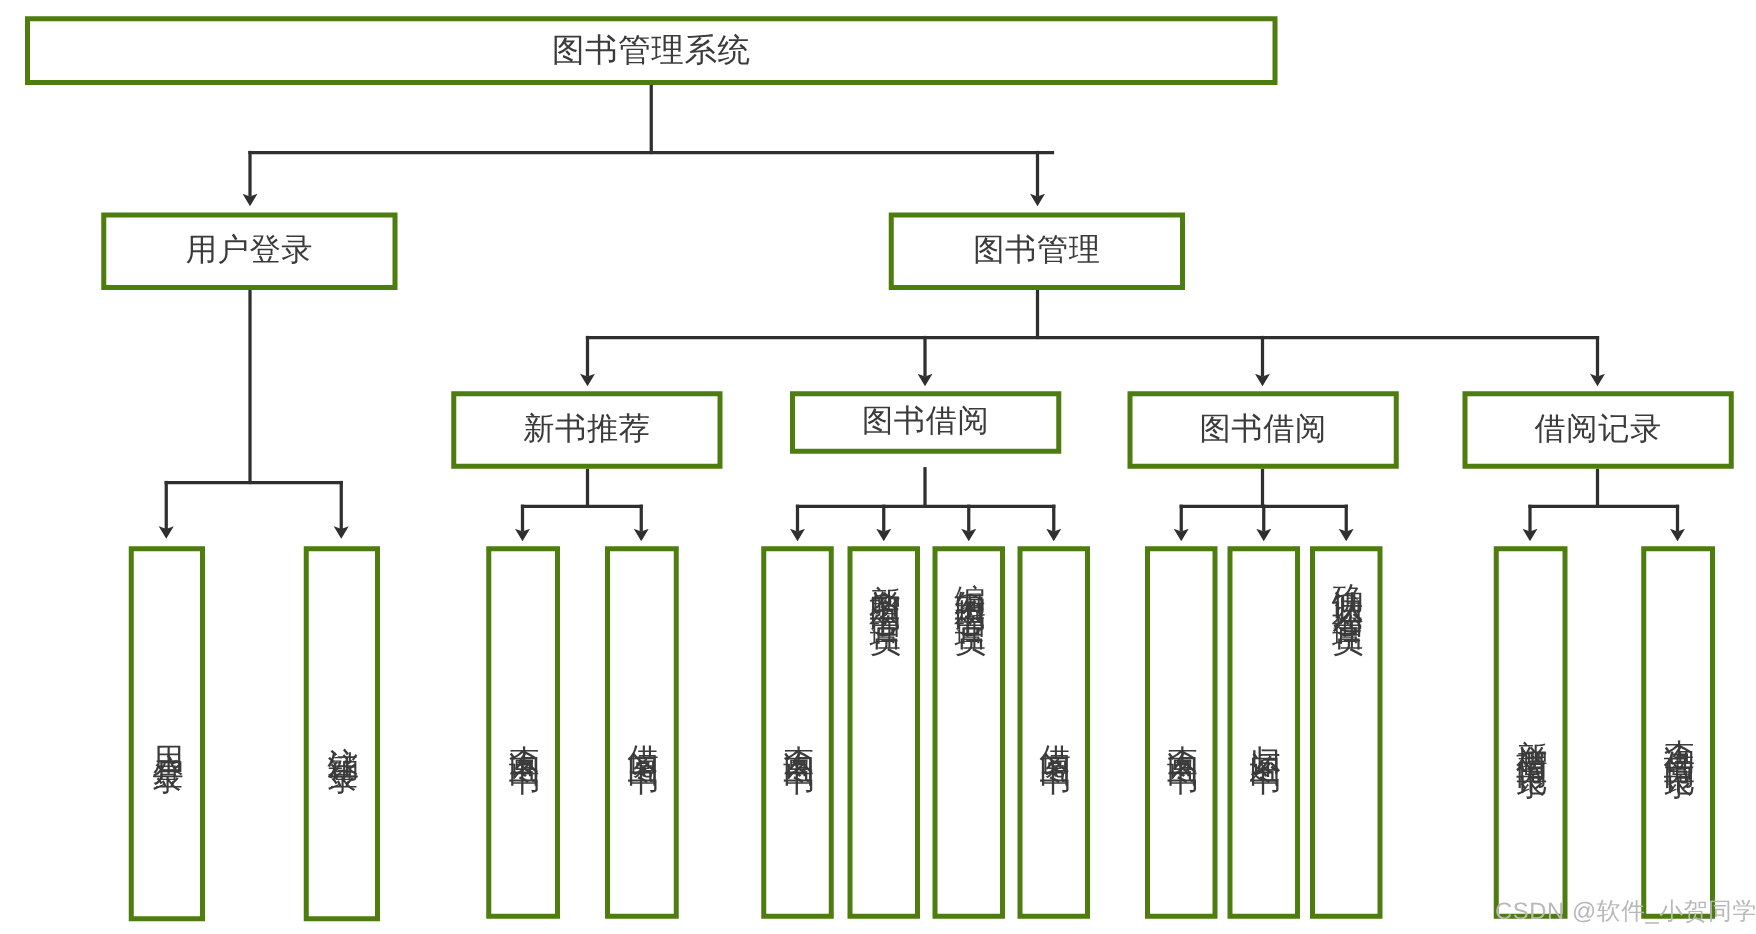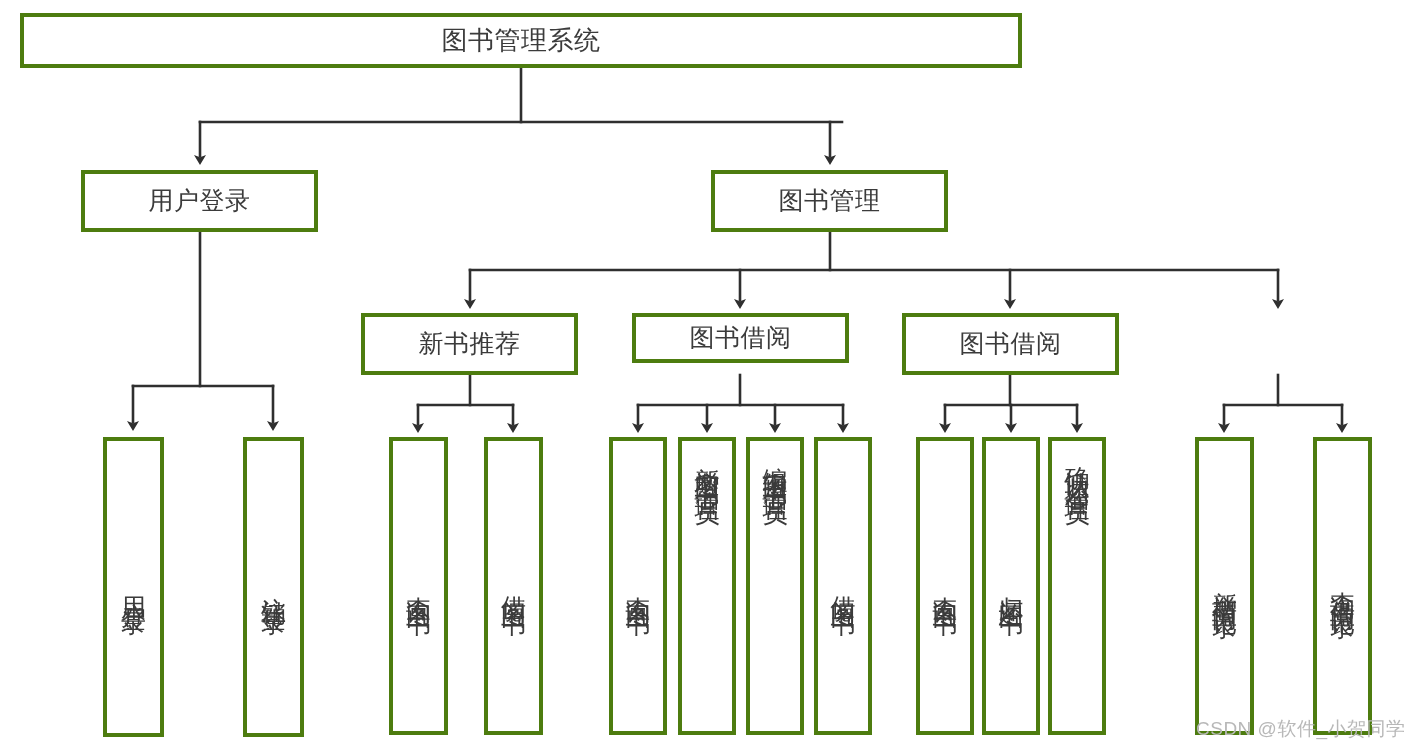--- a/index.html
+++ b/index.html
@@ -153,20 +153,23 @@
   </div>
 
   <div class="node horiz" style="left:632px; top:313px; width:217px; height:50px;">
     <span class="node-label">图书借阅</span>
   </div>
 
   <div class="node horiz" style="left:902px; top:313px; width:217px; height:62px;">
     <span class="node-label">图书借阅</span>
   </div>
 
+  <div class="node horiz" style="left:1170px; top:313px; width:217px; height:62px;">
+    <span class="node-label">借阅记录</span>
+  </div>
 
   <div class="node vert centered" style="left:103px; top:437px; width:61px; height:300px;">
     <span class="node-label">用户登录</span>
   </div>
 
   <div class="node vert centered" style="left:243px; top:437px; width:61px; height:300px;">
     <span class="node-label">注销登录</span>
   </div>
 
   <div class="node vert centered" style="left:389px; top:437px; width:59px; height:298px;">

